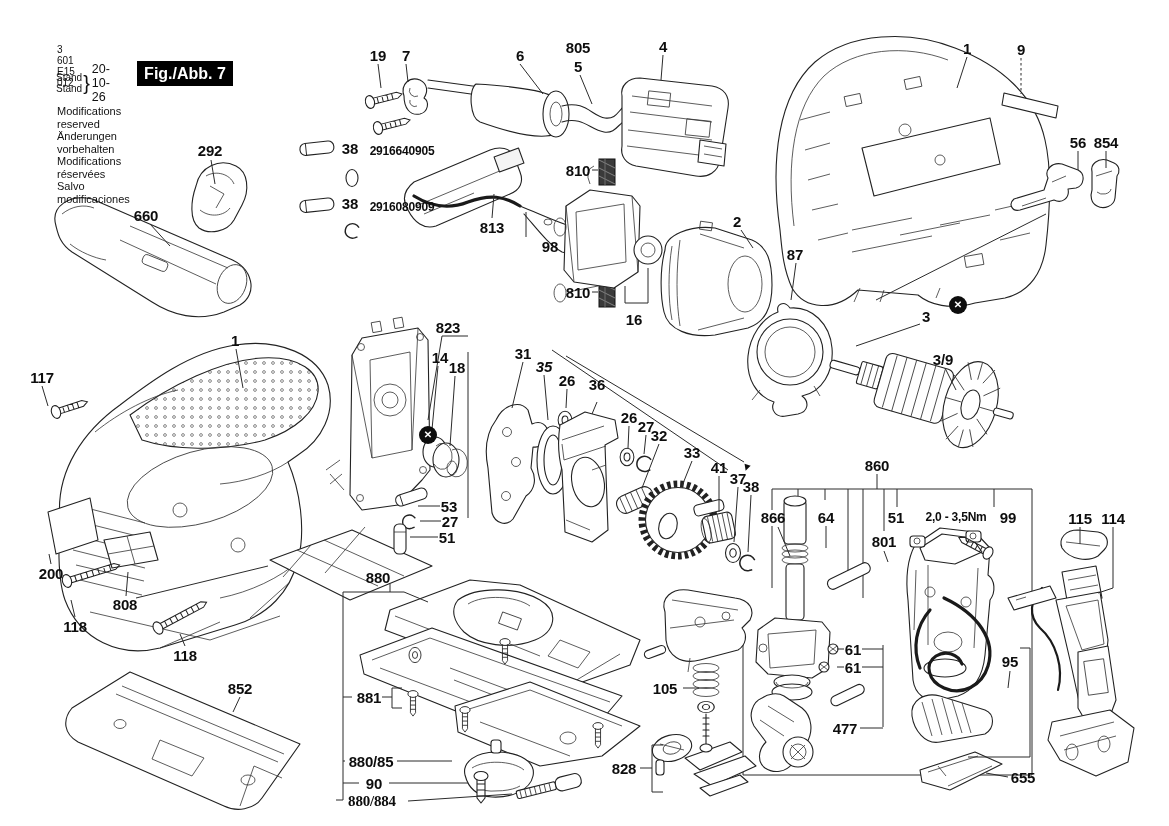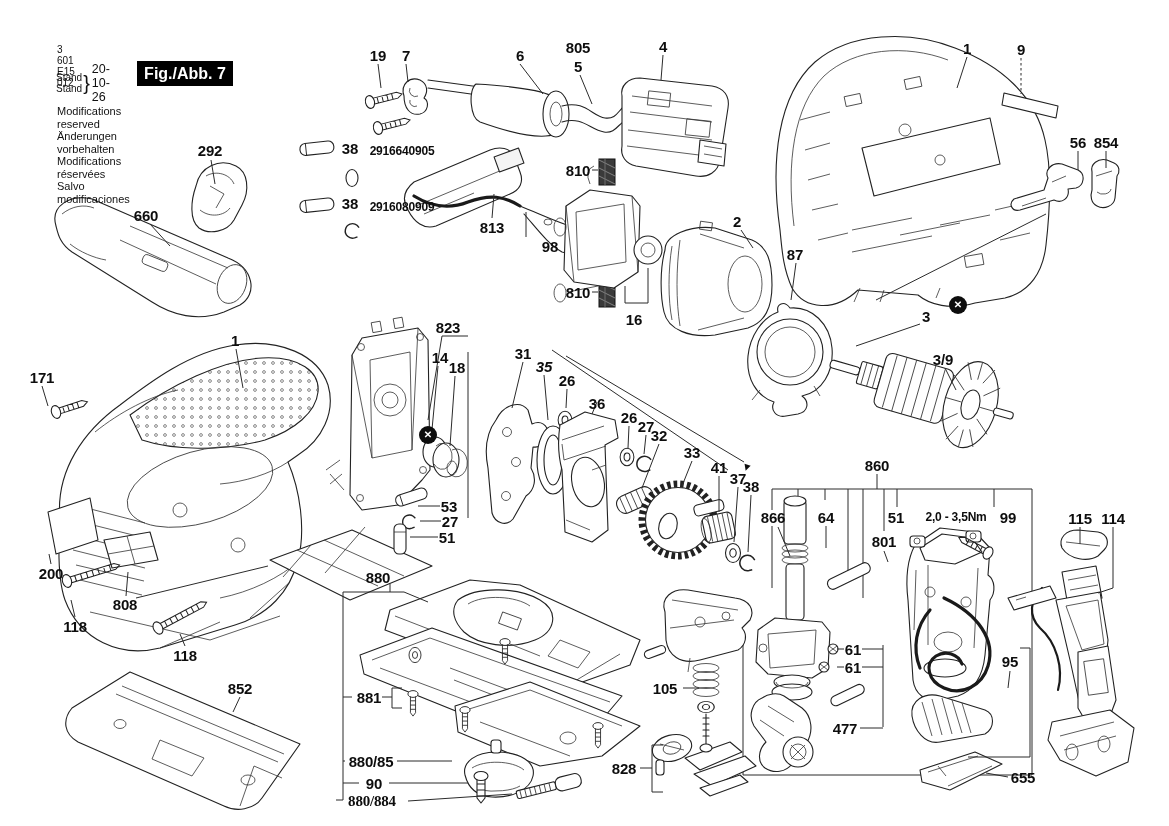--- a/index.html
+++ b/index.html
@@ -560,28 +560,28 @@
       <div class="plabel" style="left: 492px; top: 227px;">813</div>
       <div class="plabel" style="left: 526px; top: 246px; margin-left: 24px;">98</div>
       <div class="plabel" style="left: 578px; top: 170px;">810</div>
       <div class="plabel" style="left: 578px; top: 292px;">810</div>
       <div class="plabel" style="left: 634px; top: 319px;">16</div>
       <div class="plabel" style="left: 737px; top: 221px;">2</div>
       <div class="plabel" style="left: 795px; top: 254px;">87</div>
       <div class="plabel" style="left: 926px; top: 316px;">3</div>
       <div class="plabel" style="left: 943px; top: 359px;">3/9</div>
       <div class="plabel" style="left: 235px; top: 340px;">1</div>
-      <div class="plabel" style="left: 42px; top: 377px;">171</div>
+      <div class="plabel" style="left: 42px; top: 377px;">117</div>
       <div class="plabel" style="left: 448px; top: 327px;">823</div>
       <div class="plabel" style="left: 440px; top: 357px;">14</div>
       <div class="plabel" style="left: 457px; top: 367px;">18</div>
       <div class="plabel" style="left: 523px; top: 353px;">31</div>
       <div class="plabel" style="left: 544px; top: 366px; font-style: italic;">35</div>
       <div class="plabel" style="left: 567px; top: 380px;">26</div>
-      <div class="plabel" style="left: 597px; top: 403px; text-align: center;">36</div>
+      <div class="plabel" style="left: 597px; top: 384px; text-align: center;">36</div>
       <div class="plabel" style="left: 629px; top: 417px;">26</div>
       <div class="plabel" style="left: 646px; top: 426px;">27</div>
       <div class="plabel" style="left: 659px; top: 435px;">32</div>
       <div class="plabel" style="left: 692px; top: 452px;">33</div>
       <div class="plabel" style="left: 719px; top: 467px;">41</div>
       <div class="plabel" style="left: 738px; top: 478px;">37</div>
       <div class="plabel" style="left: 751px; top: 486px;">38</div>
       <div class="plabel" style="left: 449px; top: 506px;">53</div>
       <div class="plabel" style="left: 450px; top: 521px;">27</div>
       <div class="plabel" style="left: 447px; top: 537px;">51</div>

